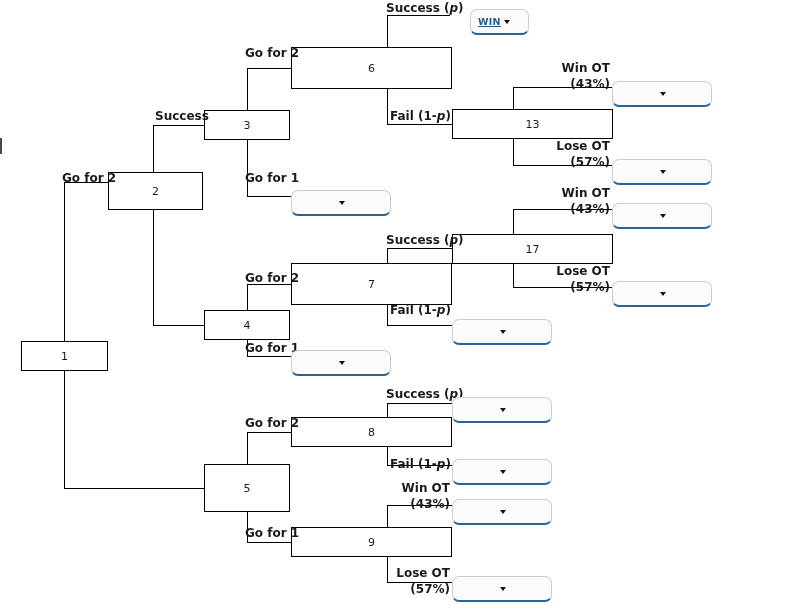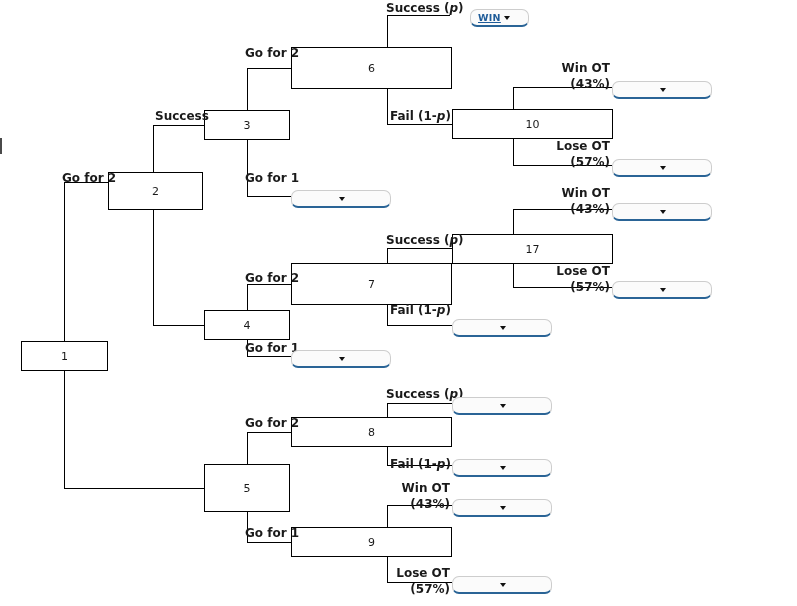--- a/index.html
+++ b/index.html
@@ -50,21 +50,21 @@
     line-height: 13px;
     font-weight: bold;
   }
   .lbl.r { text-align: right; }
   .lbl i { font-style: italic; }
 
   
   .dd {
     position: absolute;
     box-sizing: border-box;
-    height: 18px;
+    height: 26px;
     background: #fbfbfb;
     border: 1px solid #cdcdcd;
     border-bottom: 2px solid #2a6496;
     border-radius: 7px;
     z-index: 5;
     display: flex;
     align-items: center;
     justify-content: center;
     cursor: pointer;
   }
@@ -180,21 +180,21 @@
       <div class="node" style="left: 291px; top: 263px; width: 161px; height: 42px;">
         <span>7</span>
       </div>
       <div class="node" style="left: 291px; top: 417px; width: 161px; height: 30px;">
         <span>8</span>
       </div>
       <div class="node" style="left: 291px; top: 527px; width: 161px; height: 30px;">
         <span>9</span>
       </div>
       <div class="node" style="left: 452px; top: 109px; width: 161px; height: 30px;">
-        <span>10</span>
+        <span>13</span>
       </div>
       <div class="node" style="left: 452px; top: 234px; width: 161px; height: 30px;">
         <span>17</span>
       </div>
     </div>
   <div id="labels-layer">
       <div class="lbl r" style="left: 62px; top: 172px; width: 44px;">Go for 2</div>
       <div class="lbl r" style="left: 155px; top: 110px; width: 47px;">Success</div>
       <div class="lbl r" style="left: 245px; top: 47px; width: 44px;">Go for 2</div>
       <div class="lbl r" style="left: 245px; top: 172px; width: 44px;">Go for 1</div>

